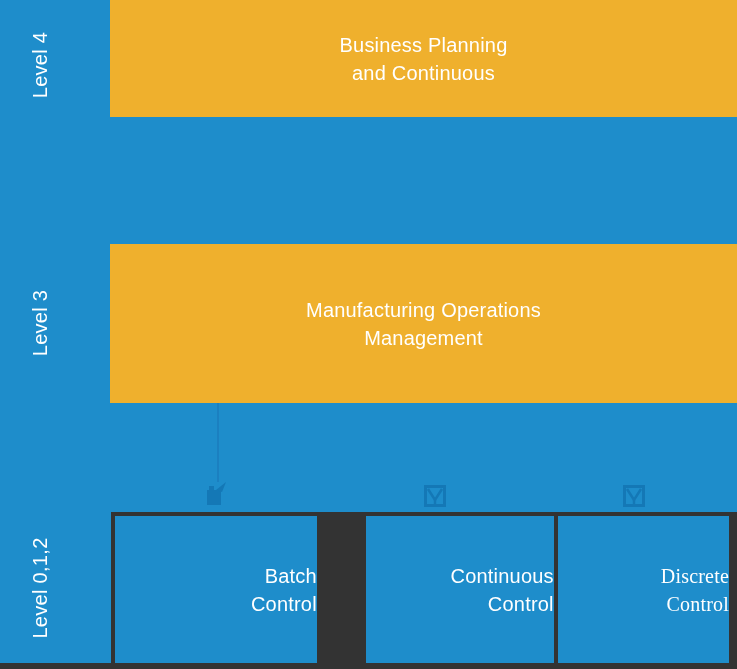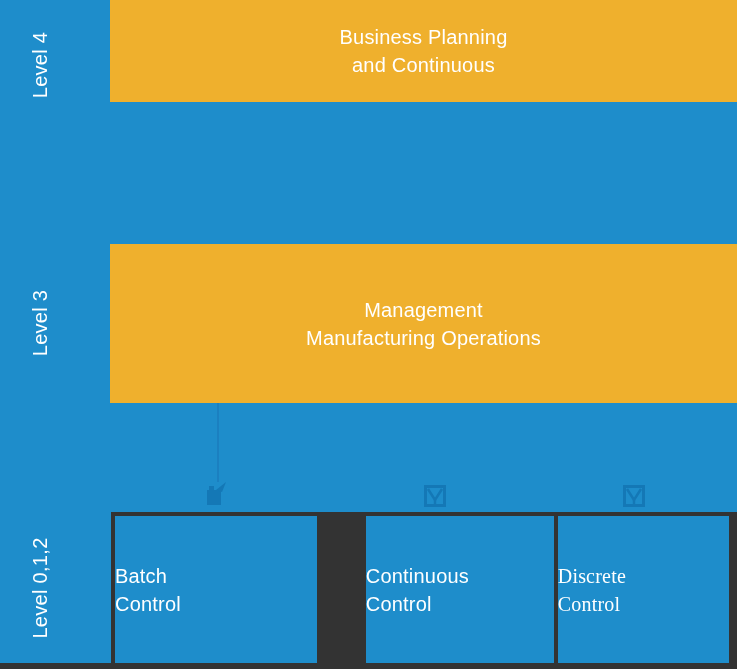--- a/index.html
+++ b/index.html
@@ -24,21 +24,21 @@
     display: flex;
     flex-direction: column;
     align-items: center;
     justify-content: center;
     color: var(--text, #ffffff);
     font-size: 20px;
     line-height: 28px;
     text-align: center;
     letter-spacing: 0.2px;
   }
-  #level4-box { top: 0; height: 102px; }
+  #level4-box { top: 0; height: 117px; }
   #level3-box { top: 244px; height: 159px; }
 
   
   .v-label {
     position: absolute;
     left: -60px;
     width: 200px;
     height: 24px;
     line-height: 24px;
     text-align: center;
@@ -81,21 +81,21 @@
     box-sizing: border-box;
     background: var(--border-dark, #333333);
     padding: 4px 8px 6px 4px;
     display: flex;
     gap: 4px;
   }
   .control-cell {
     background: var(--background, #1e8dcb);
     display: flex;
     flex-direction: column;
-    align-items: flex-start;
+    align-items: flex-end;
     justify-content: center;
     color: var(--text, #ffffff);
     font-size: 20px;
     line-height: 28px;
     text-align: center;
     letter-spacing: 0.2px;
   }
   #cell-batch      { flex-grow: 218; flex-basis: 0; }
   #cell-continuous { flex-grow: 203; flex-basis: 0; margin-left: 45px; }
   #cell-discrete   { flex-grow: 185; flex-basis: 0; font-family: Liberation Serif, serif; }
@@ -118,22 +118,22 @@
   <div class="v-label" id="label-level4">Level 4</div>
   <div class="v-label" id="label-level3">Level 3</div>
   <div class="v-label" id="label-level012">Level 0,1,2</div>
 
   <div class="orange-box" id="level4-box">
     <div>Business Planning</div>
     <div>and Continuous</div>
   </div>
 
   <div class="orange-box" id="level3-box">
+    <div>Manufacturing Operations</div>
     <div>Management</div>
-    <div>Manufacturing Operations</div>
   </div>
 
   <div class="connector"></div>
 
   <div class="mini-icon" id="icon-batch">
     <svg width="24" height="26" viewBox="0 0 24 26">
       <path class="icon-fill" d="M4 10 L18 10 L18 25 L4 25 Z"></path>
       <path class="icon-fill" d="M6 6 L11 6 L11 10 L6 10 Z"></path>
       <path class="icon-fill" d="M13 10 L23 2 L19 12 Z"></path>
     </svg>

